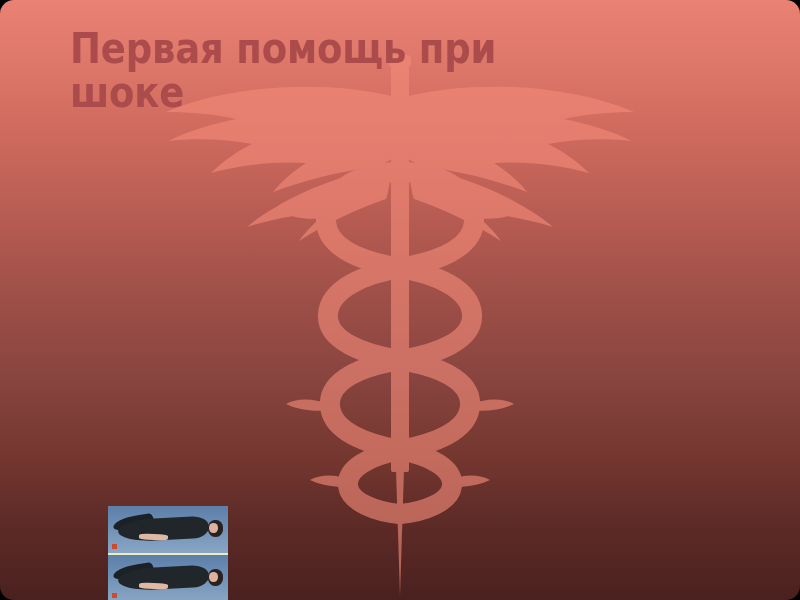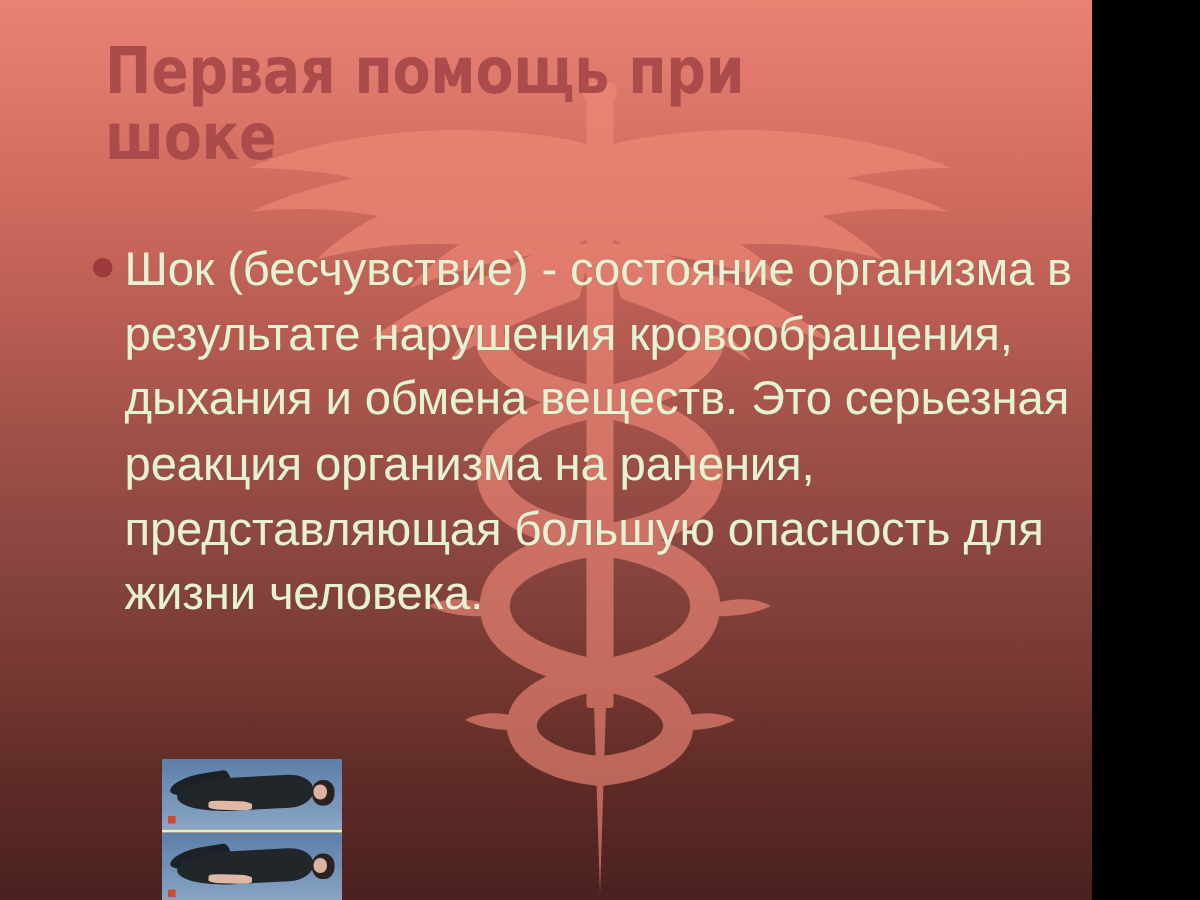--- a/index.html
+++ b/index.html
@@ -2,34 +2,35 @@
 <html><head>
 <meta charset="utf-8">
 <style>
   html, body {
     margin: 0;
     padding: 0;
     background: #000;
   }
   #slide {
     position: relative;
-    width: 728px;
+    width: 800px;
     height: 600px;
     overflow: hidden;
     background: linear-gradient(to bottom,
         #ea8274 0%,
         #e07a6c 8%,
         #cf6a5e 22%,
         #b45a51 38%,
         #9d4f47 50%,
         #8a4540 62%,
         #74372f 76%,
         #5c2a26 88%,
         #4a211f 100%);
     font-family: "Liberation Sans", sans-serif;
+    border-radius: 14px;
     -webkit-font-smoothing: antialiased;
   }
 
   
   #caduceus {
     position: absolute;
     left: 0;
     top: 0;
     width: 800px;
     height: 600px;
@@ -215,24 +216,20 @@
       <path d="M330,404 C312,398 296,398 286,404 C298,410 314,412 332,410 Z"></path>
       <path d="M470,404 C488,398 504,398 514,404 C502,410 486,412 468,410 Z"></path>
 
       <path d="M352,480 C336,474 320,474 310,480 C322,486 338,488 354,486 Z"></path>
       <path d="M448,480 C464,474 480,474 490,480 C478,486 462,488 446,486 Z"></path>
     </g>
   </svg>
 
   <div id="title">Первая помощь при шоке</div>
 
-  <div id="body-block">
-    <div id="bullet"></div>
-    <div id="body-text"> Шок (бесчувствие) - состояние организма в результате нарушения кровообращения, дыхания и обмена веществ. Это серьезная реакция организма на ранения, представляющая большую опасность для жизни человека.</div>
-  </div>
 
   <div id="photo">
     <div class="photo-half top">
       <div class="legs"></div>
       <div class="body-figure"></div>
       <div class="arm"></div>
       <div class="head"></div>
       <div class="face"></div>
       <div class="mark"></div>
     </div>

